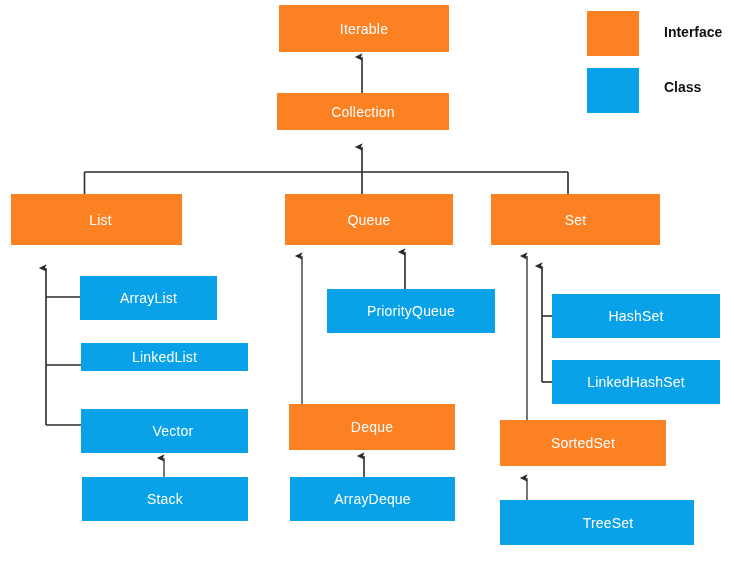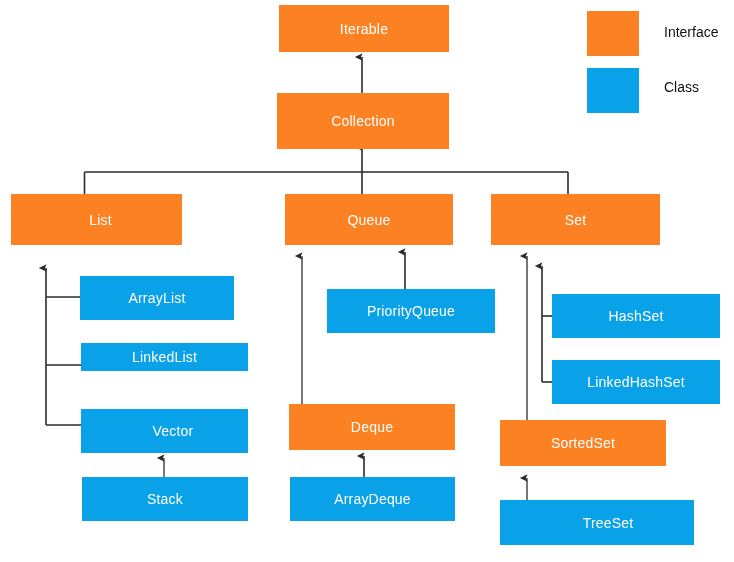--- a/index.html
+++ b/index.html
@@ -40,21 +40,21 @@
 
   .legend-swatch {
     position: absolute;
     width: 52px;
     height: 45px;
     z-index: 2;
   }
   .legend-label {
     position: absolute;
     font-size: 14px;
-    font-weight: normal;
+    font-weight: bold;
     color: #111111;
     z-index: 2;
     white-space: nowrap;
   }
 </style>
 </head>
 <body>
 
 <div id="canvas" style="background: rgb(255, 255, 255);">
 
@@ -92,33 +92,33 @@
     <path d="M542,316 L552,316" stroke="#2b2b2b" stroke-width="1.6" fill="none"></path>
     <path d="M542,382 L552,382" stroke="#2b2b2b" stroke-width="1.6" fill="none"></path>
 
     <path d="M527,500 L527,478" stroke="#555555" stroke-width="1.6" fill="none" marker-end="url(#ah)"></path>
   </svg>
 
   <div id="node-host">
       <div class="node interface" style="left: 279px; top: 5px; width: 170px; height: 47px; background: rgb(251, 129, 34); color: rgb(255, 255, 255);">
         <span>Iterable</span>
       </div>
-      <div class="node interface" style="left: 277px; top: 93px; width: 172px; height: 56px; background: rgb(251, 129, 34); color: rgb(255, 255, 255);">
+      <div class="node interface" style="left: 277px; top: 93px; width: 172px; height: 37px; background: rgb(251, 129, 34); color: rgb(255, 255, 255);">
         <span>Collection</span>
       </div>
       <div class="node interface" style="left: 11px; top: 194px; width: 171px; height: 51px; background: rgb(251, 129, 34); color: rgb(255, 255, 255); padding-left: 8px;">
         <span>List</span>
       </div>
       <div class="node interface" style="left: 285px; top: 194px; width: 168px; height: 51px; background: rgb(251, 129, 34); color: rgb(255, 255, 255);">
         <span>Queue</span>
       </div>
       <div class="node interface" style="left: 491px; top: 194px; width: 169px; height: 51px; background: rgb(251, 129, 34); color: rgb(255, 255, 255);">
         <span>Set</span>
       </div>
-      <div class="node klass" style="left: 80px; top: 276px; width: 154px; height: 44px; background: rgb(9, 162, 232); color: rgb(255, 255, 255);">
+      <div class="node klass" style="left: 80px; top: 276px; width: 137px; height: 44px; background: rgb(9, 162, 232); color: rgb(255, 255, 255);">
         <span>ArrayList</span>
       </div>
       <div class="node klass" style="left: 81px; top: 343px; width: 167px; height: 28px; background: rgb(9, 162, 232); color: rgb(255, 255, 255);">
         <span>LinkedList</span>
       </div>
       <div class="node klass" style="left: 81px; top: 409px; width: 167px; height: 44px; background: rgb(9, 162, 232); color: rgb(255, 255, 255); padding-left: 17px;">
         <span>Vector</span>
       </div>
       <div class="node klass" style="left: 82px; top: 477px; width: 166px; height: 44px; background: rgb(9, 162, 232); color: rgb(255, 255, 255);">
         <span>Stack</span>

